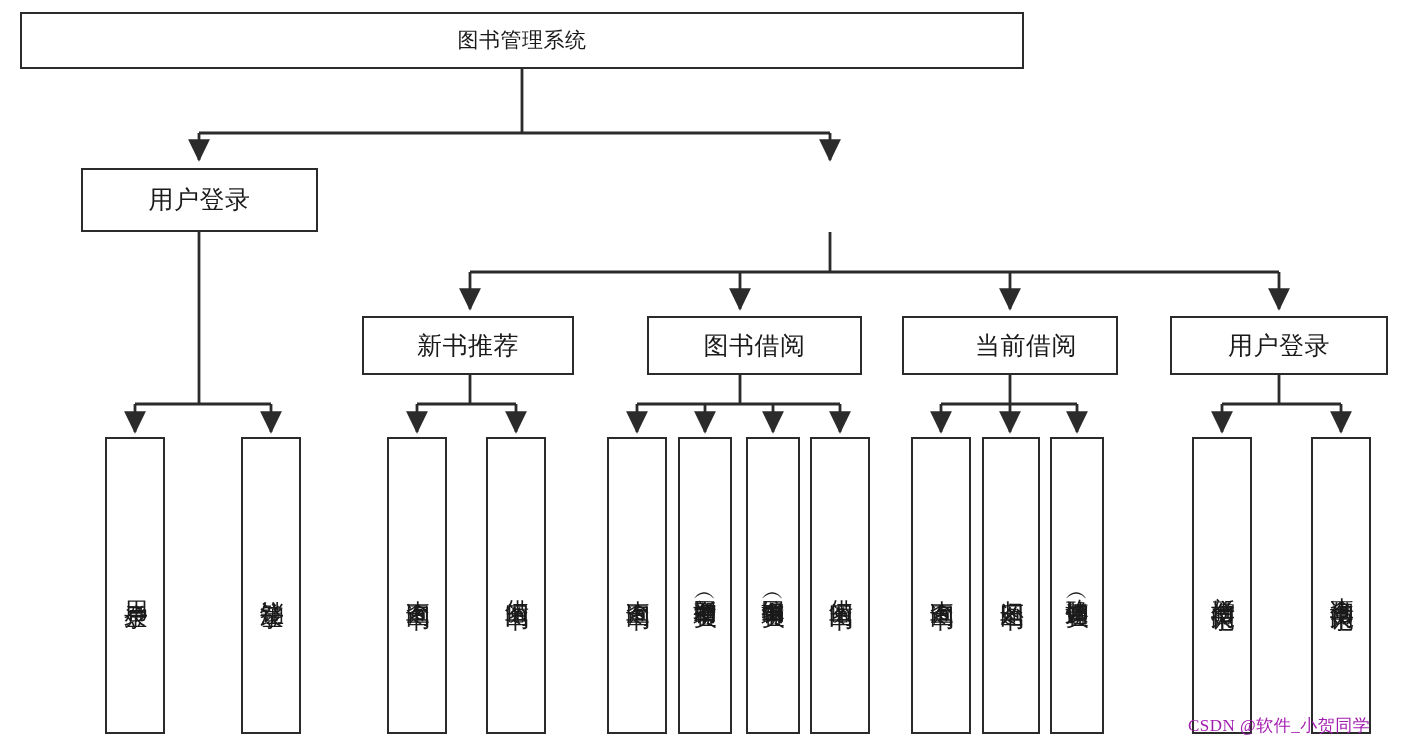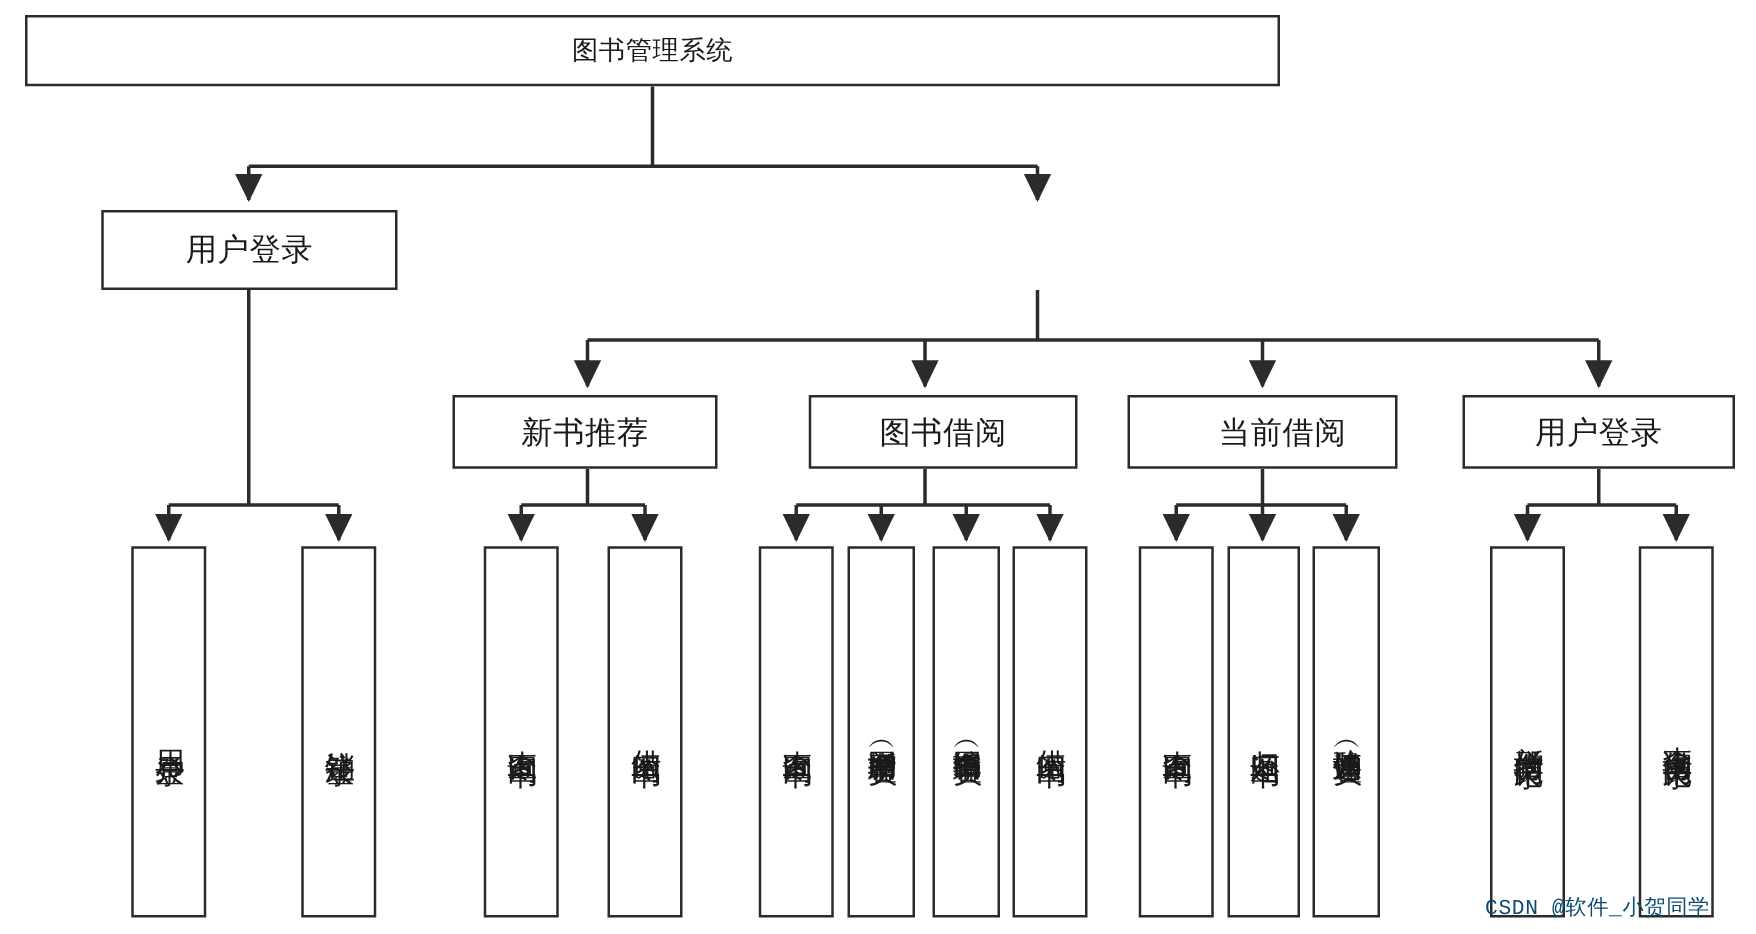--- a/index.html
+++ b/index.html
@@ -66,25 +66,25 @@
   }
   .node.vert.tight .lbl {
     font-size: 23px;
     letter-spacing: 1px;
   }
   #watermark {
     position: absolute;
     left: 1188px;
     top: 714px;
     font-size: 17px;
-    color: #0c4a6e;
+    color: #a21caf;
     letter-spacing: 0.5px;
     z-index: 5;
     white-space: nowrap;
-    font-family: Liberation Mono, monospace;
+    font-family: Liberation Serif, serif;
   }
 </style>
 </head>
 <body>
 
 <div id="canvas">
 
   <svg id="edges" viewBox="0 0 1405 747" xmlns="http://www.w3.org/2000/svg">
     <defs>
       <marker id="arrow" markerWidth="9" markerHeight="9" refX="7.4" refY="4.5" orient="auto" markerUnits="strokeWidth">

